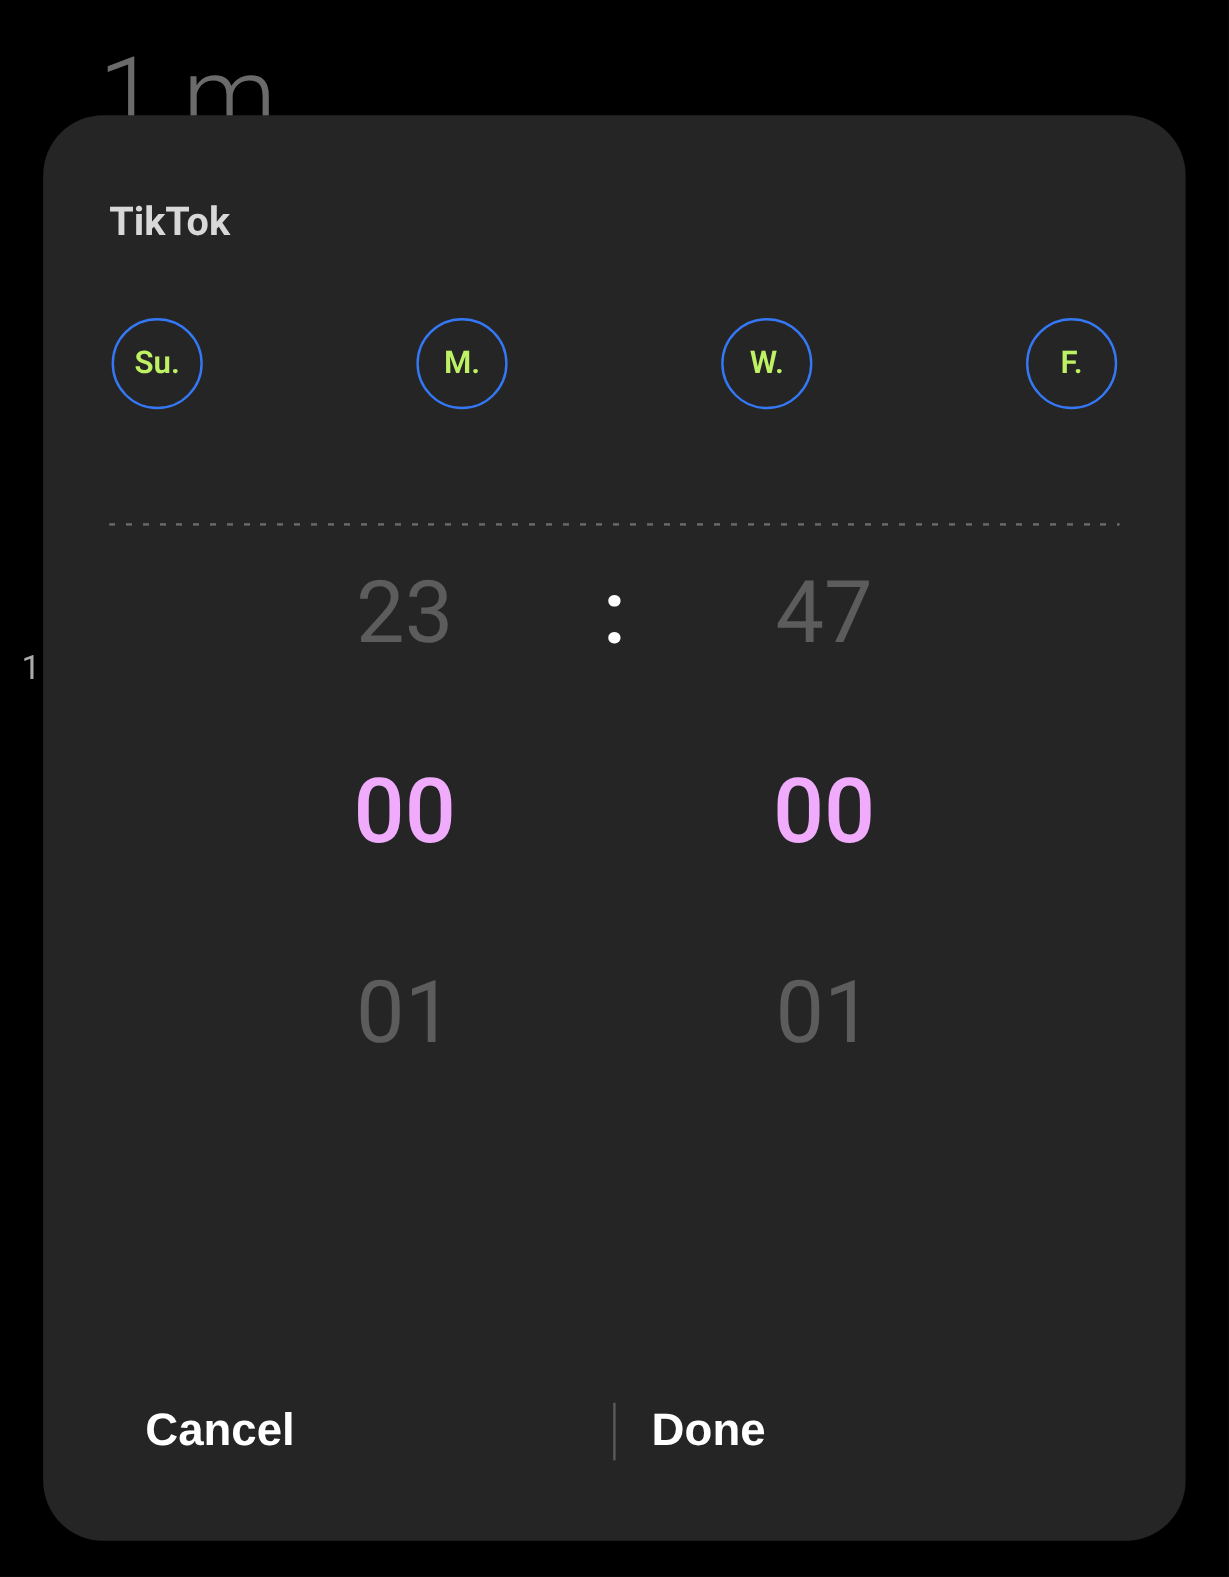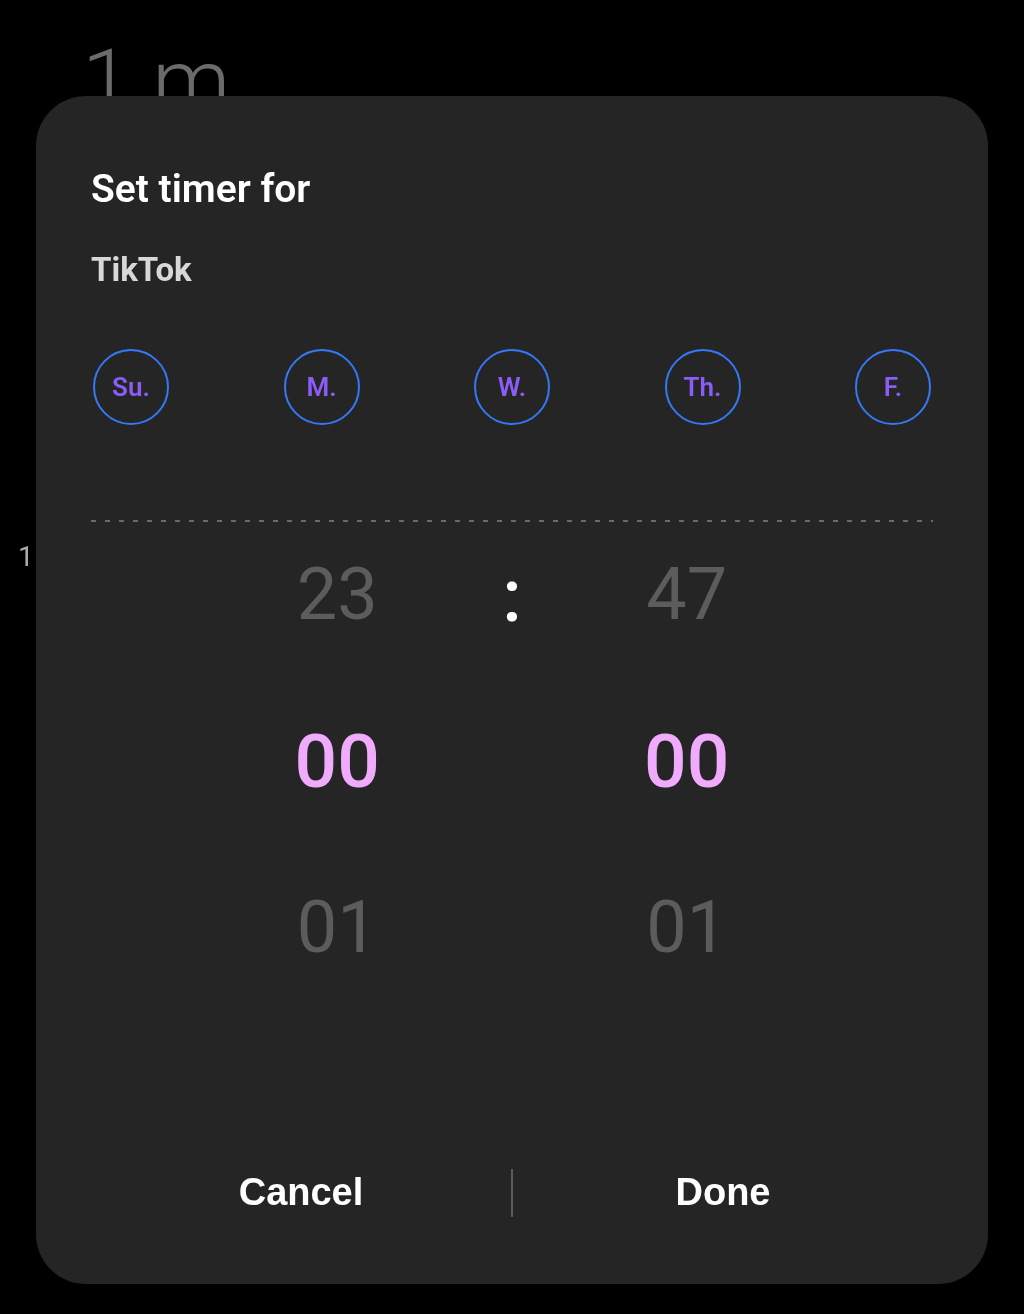--- a/index.html
+++ b/index.html
@@ -69,21 +69,21 @@
     }
     
     .day-chip {
       width: 76px;
       height: 76px;
       border-radius: 50%;
       border: 2.5px solid #3478f6;
       display: flex;
       align-items: center;
       justify-content: center;
-      color: #8b5cf6;
+      color: #bef264;
       font-size: 26px;
       font-weight: 600;
       cursor: pointer;
     }
     
     .divider {
       height: 2px;
       background-image: repeating-linear-gradient(
         to right,
         #6a6a6a 0,
@@ -144,45 +144,43 @@
     
     .button {
       font-size: 38px;
       font-weight: 600;
       color: #ffffff;
       background: transparent;
       border: none;
       cursor: pointer;
       padding: 12px 30px;
       flex: 1;
-      text-align: center;
+      text-align: left;
     }
     
     .button-divider {
       width: 2px;
       height: 48px;
       background: #5a5a5a;
     }
   </style>
 </head>
 <body>
 
 <div class="background-text">1 m</div>
 <div class="background-number">1</div>
 
 <div class="dialog">
 
-  <div class="dialog-title">Set timer for</div>
   <div class="dialog-subtitle">TikTok</div>
 
   <div class="days-row">
     <div class="day-chip">Su.</div>
     <div class="day-chip">M.</div>
     <div class="day-chip">W.</div>
-    <div class="day-chip">Th.</div>
     <div class="day-chip">F.</div>
   </div>
 
   <div class="divider"></div>
 
   <div class="time-picker">
     <div class="time-column">
       <div class="time-value faded">23</div>
       <div class="time-value selected">00</div>
       <div class="time-value faded">01</div>

